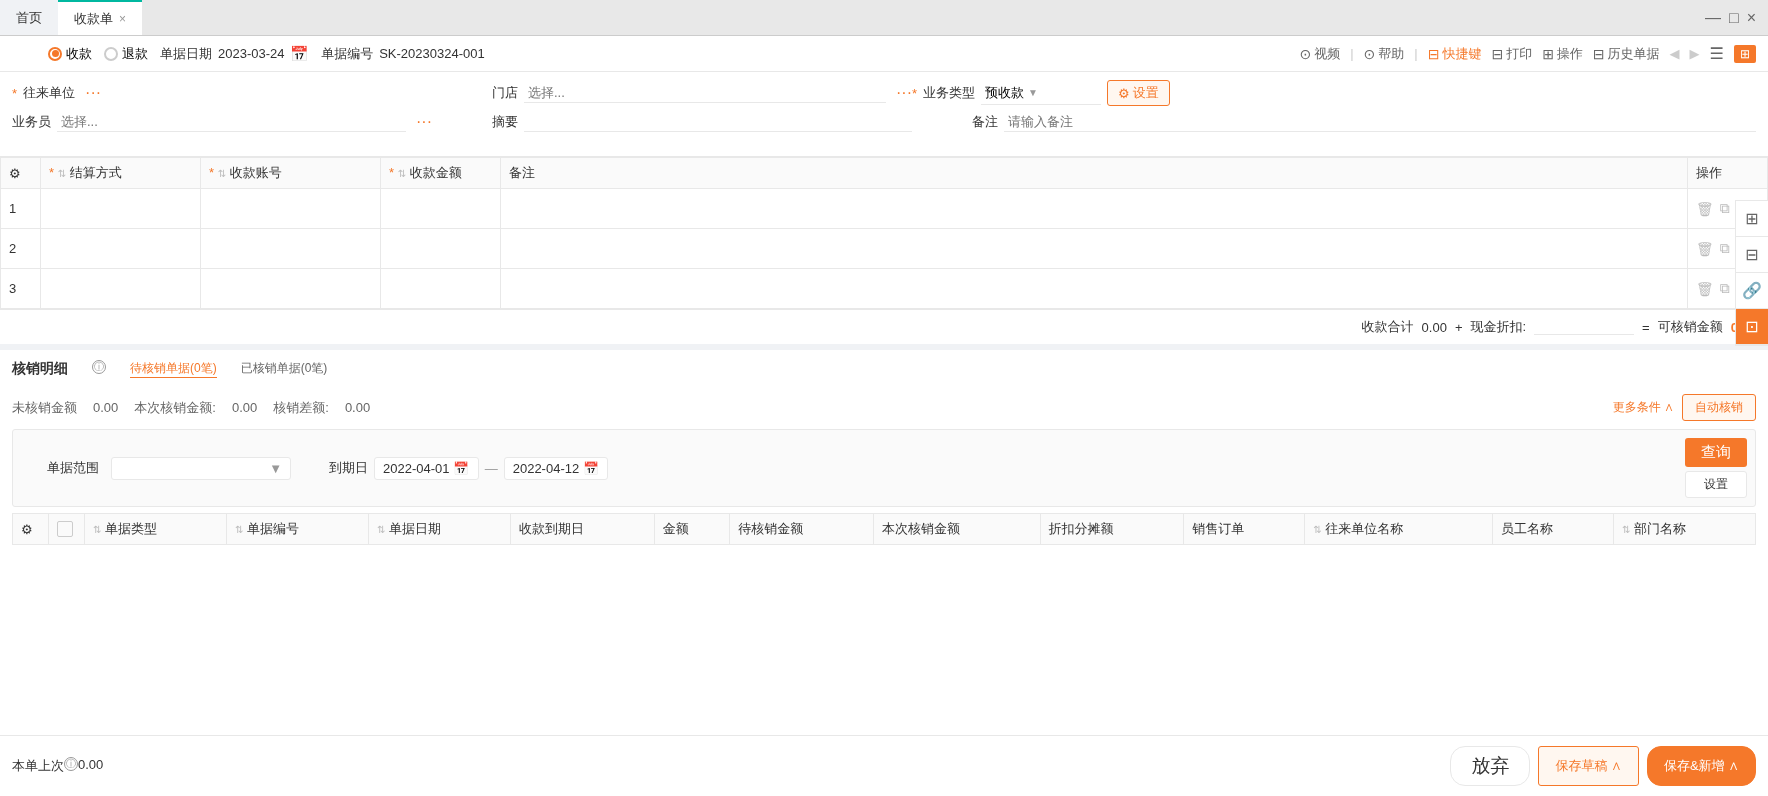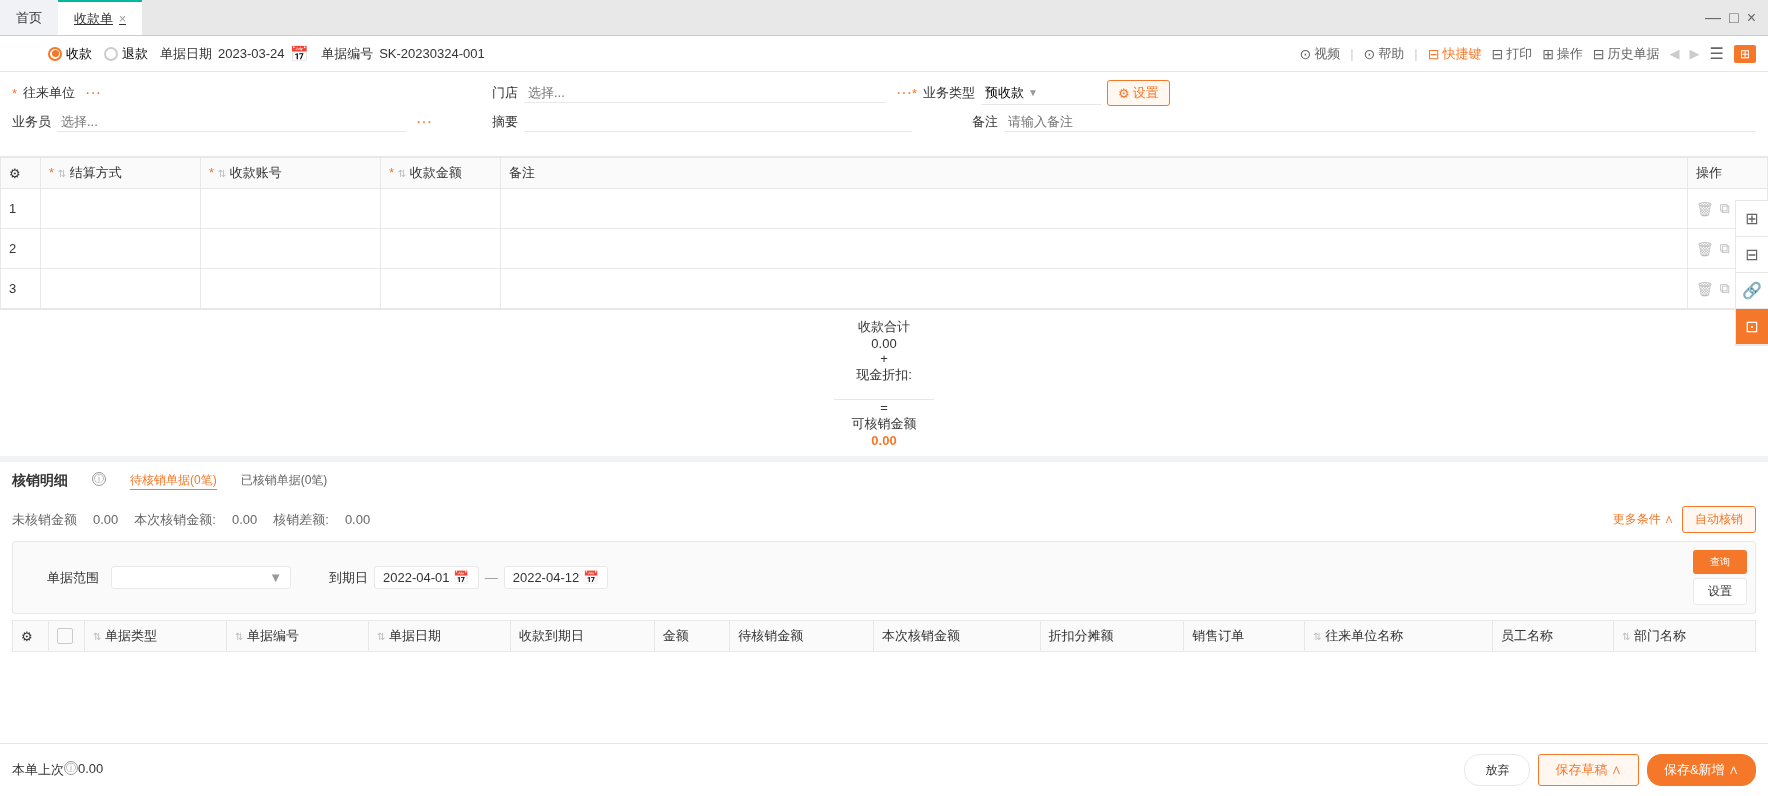--- a/index.html
+++ b/index.html
@@ -24,21 +24,20 @@
     .tab-active {
       background: #fff;
       color: #333;
       padding: 0 16px;
       height: 100%;
       display: flex; align-items: center;
       font-size: 13px;
       border-top: 2px solid #00b8a0;
       gap: 6px;
       cursor: pointer;
-      text-decoration: underline;
     }
     .tab-close { color: #999; font-size: 12px; cursor: pointer; }
     .tab-bar-right {
       margin-left: auto;
       display: flex; align-items: center; gap: 8px; padding-right: 12px;
     }
     .tab-bar-right span { font-size: 16px; color: #666; cursor: pointer; }
 
     
     .main-content {
@@ -149,22 +148,22 @@
     .required-mark { color: #f5782a; }
 
     .action-icons { display: flex; gap: 6px; align-items: center; }
     .action-icon { color: #bbb; cursor: pointer; font-size: 14px; }
 
     
     .summary-row {
       display: flex; align-items: center; justify-content: flex-end;
       padding: 8px 12px;
       border-top: 1px solid #e8e8e8;
-      color: #333;
-      flex-direction: column;
+      gap: 8px;
+      color: #333;
     }
     .summary-orange { color: #f5782a; font-weight: bold; }
     .summary-input {
       border: none; border-bottom: 1px solid #e8e8e8;
       width: 100px; text-align: right; outline: none;
       font-size: 13px;
     }
 
     
     .verify-section {
@@ -236,21 +235,21 @@
     }
     .date-separator { color: #999; }
     .filter-right { margin-left: auto; display: flex; flex-direction: column; gap: 4px; }
     .query-btn {
       background: #f5782a;
       color: #fff;
       border: none;
       padding: 5px 16px;
       border-radius: 3px;
       cursor: pointer;
-      font-size: 10px;
+      font-size: 15px;
     }
     .settings-btn2 {
       background: #fff;
       border: 1px solid #e8e8e8;
       color: #333;
       padding: 4px 14px;
       border-radius: 3px;
       cursor: pointer;
       font-size: 12px;
       text-align: center;
@@ -282,21 +281,21 @@
     }
     .bottom-left { display: flex; align-items: flex-start; gap: 0; color: #333; }
     .bottom-right { margin-left: auto; display: flex; gap: 8px; }
     .btn-abandon {
       background: #fff;
       border: 1px solid #e8e8e8;
       color: #333;
       padding: 6px 20px;
       border-radius: 15px;
       cursor: pointer;
-      font-size: 12px;
+      font-size: 19px;
     }
     .btn-draft {
       background: #fff7f0;
       border: 1px solid #f5782a;
       color: #f5782a;
       padding: 6px 16px;
       border-radius: 3px;
       cursor: pointer;
       font-size: 13px;
       display: flex; align-items: center; gap: 4px;

